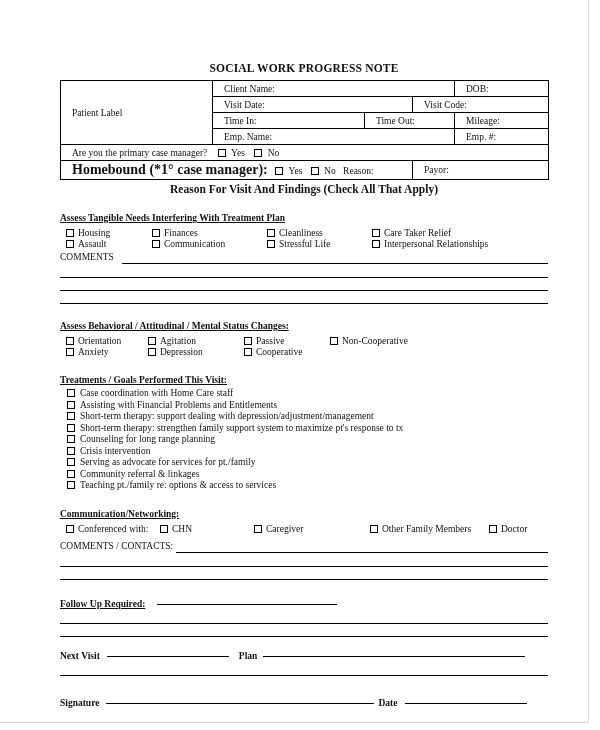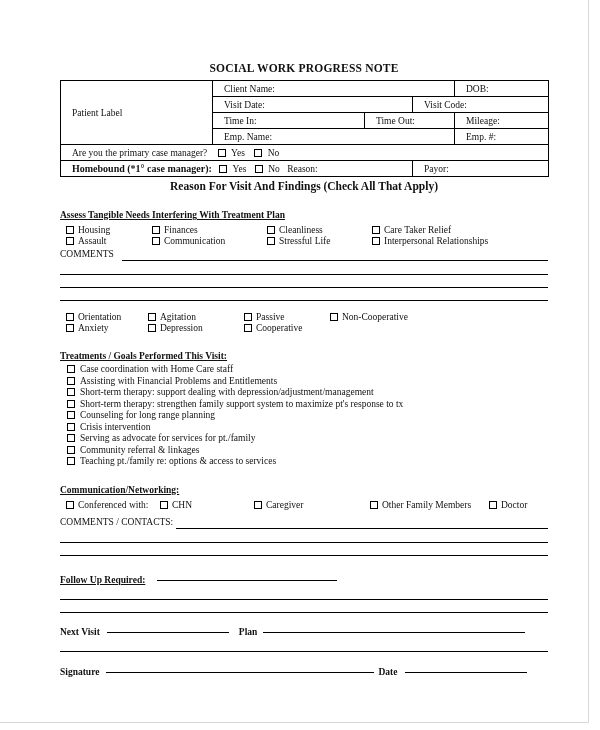--- a/index.html
+++ b/index.html
@@ -64,21 +64,21 @@
   td.patient-label {
     text-align: left;
     vertical-align: middle;
     font-size: 9.5px;
   }
   .hb-row td {
     border: 1px solid #000000;
   }
   .hb-label {
     font-weight: bold;
-    font-size: 10px;
+    font-size: 14px;
   }
 
   
   .cb {
     display: inline-block;
     width: 8px;
     height: 8px;
     border: 1.2px solid #000;
     background: #fff;
     vertical-align: -1px;
@@ -251,20 +251,21 @@
       <div class="comments-line">
         <span class="capt">COMMENTS</span>
         <span class="ln" style="left:62px; width:426px;"></span>
       </div>
       <div class="rule rule-row"></div>
       <div class="rule rule-row"></div>
       <div class="rule rule-row"></div>
     </div>
 
     <div class="sec">
+      <div class="sec-head">Assess Behavioral / Attitudinal / Mental Status Changes:</div>
       <div class="cbrow" style="margin-top:3px">
         <span class="cbitem" style="left:6px"><span class="cb"></span><span class="lbl">Orientation</span></span>
         <span class="cbitem" style="left:88px"><span class="cb"></span><span class="lbl">Agitation</span></span>
         <span class="cbitem" style="left:184px"><span class="cb"></span><span class="lbl">Passive</span></span>
         <span class="cbitem" style="left:270px"><span class="cb"></span><span class="lbl">Non-Cooperative</span></span>
       </div>
       <div class="cbrow">
         <span class="cbitem" style="left:6px"><span class="cb"></span><span class="lbl">Anxiety</span></span>
         <span class="cbitem" style="left:88px"><span class="cb"></span><span class="lbl">Depression</span></span>
         <span class="cbitem" style="left:184px"><span class="cb"></span><span class="lbl">Cooperative</span></span>
@@ -312,21 +313,21 @@
     <div class="rule rule-row"></div>
 
     <div class="blk" style="margin-top:8px">
       <span class="flabel">Next Visit</span>
       <span class="dots" style="width:122px; margin-left:3px;"></span>
       <span class="flabel" style="margin-left:6px">Plan</span>
       <span class="dots" style="width:262px; margin-left:2px;"></span>
     </div>
     <div class="rule rule-row"></div>
 
-    <div class="blk" style="margin-top:9px">
+    <div class="blk" style="margin-top:16px">
       <span class="flabel">Signature</span>
       <span class="dots" style="width:268px; margin-left:3px;"></span>
       <span class="flabel">Date</span>
       <span class="dots" style="width:122px; margin-left:4px;"></span>
     </div>
 
   </div>
 </div>
 
 </body></html>

